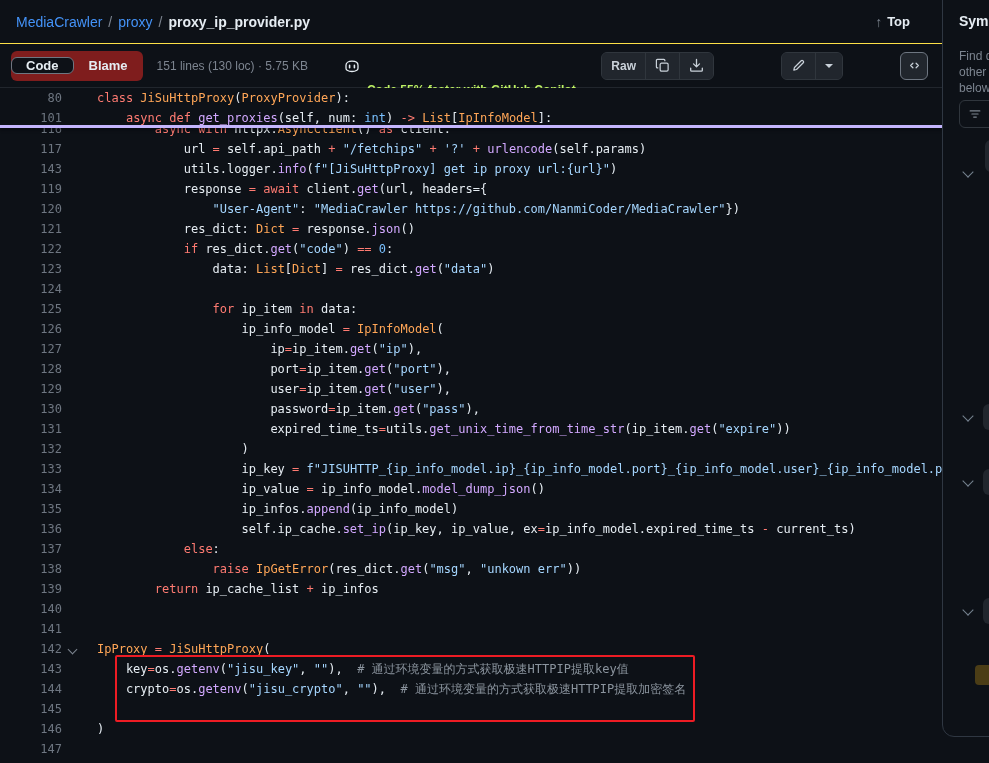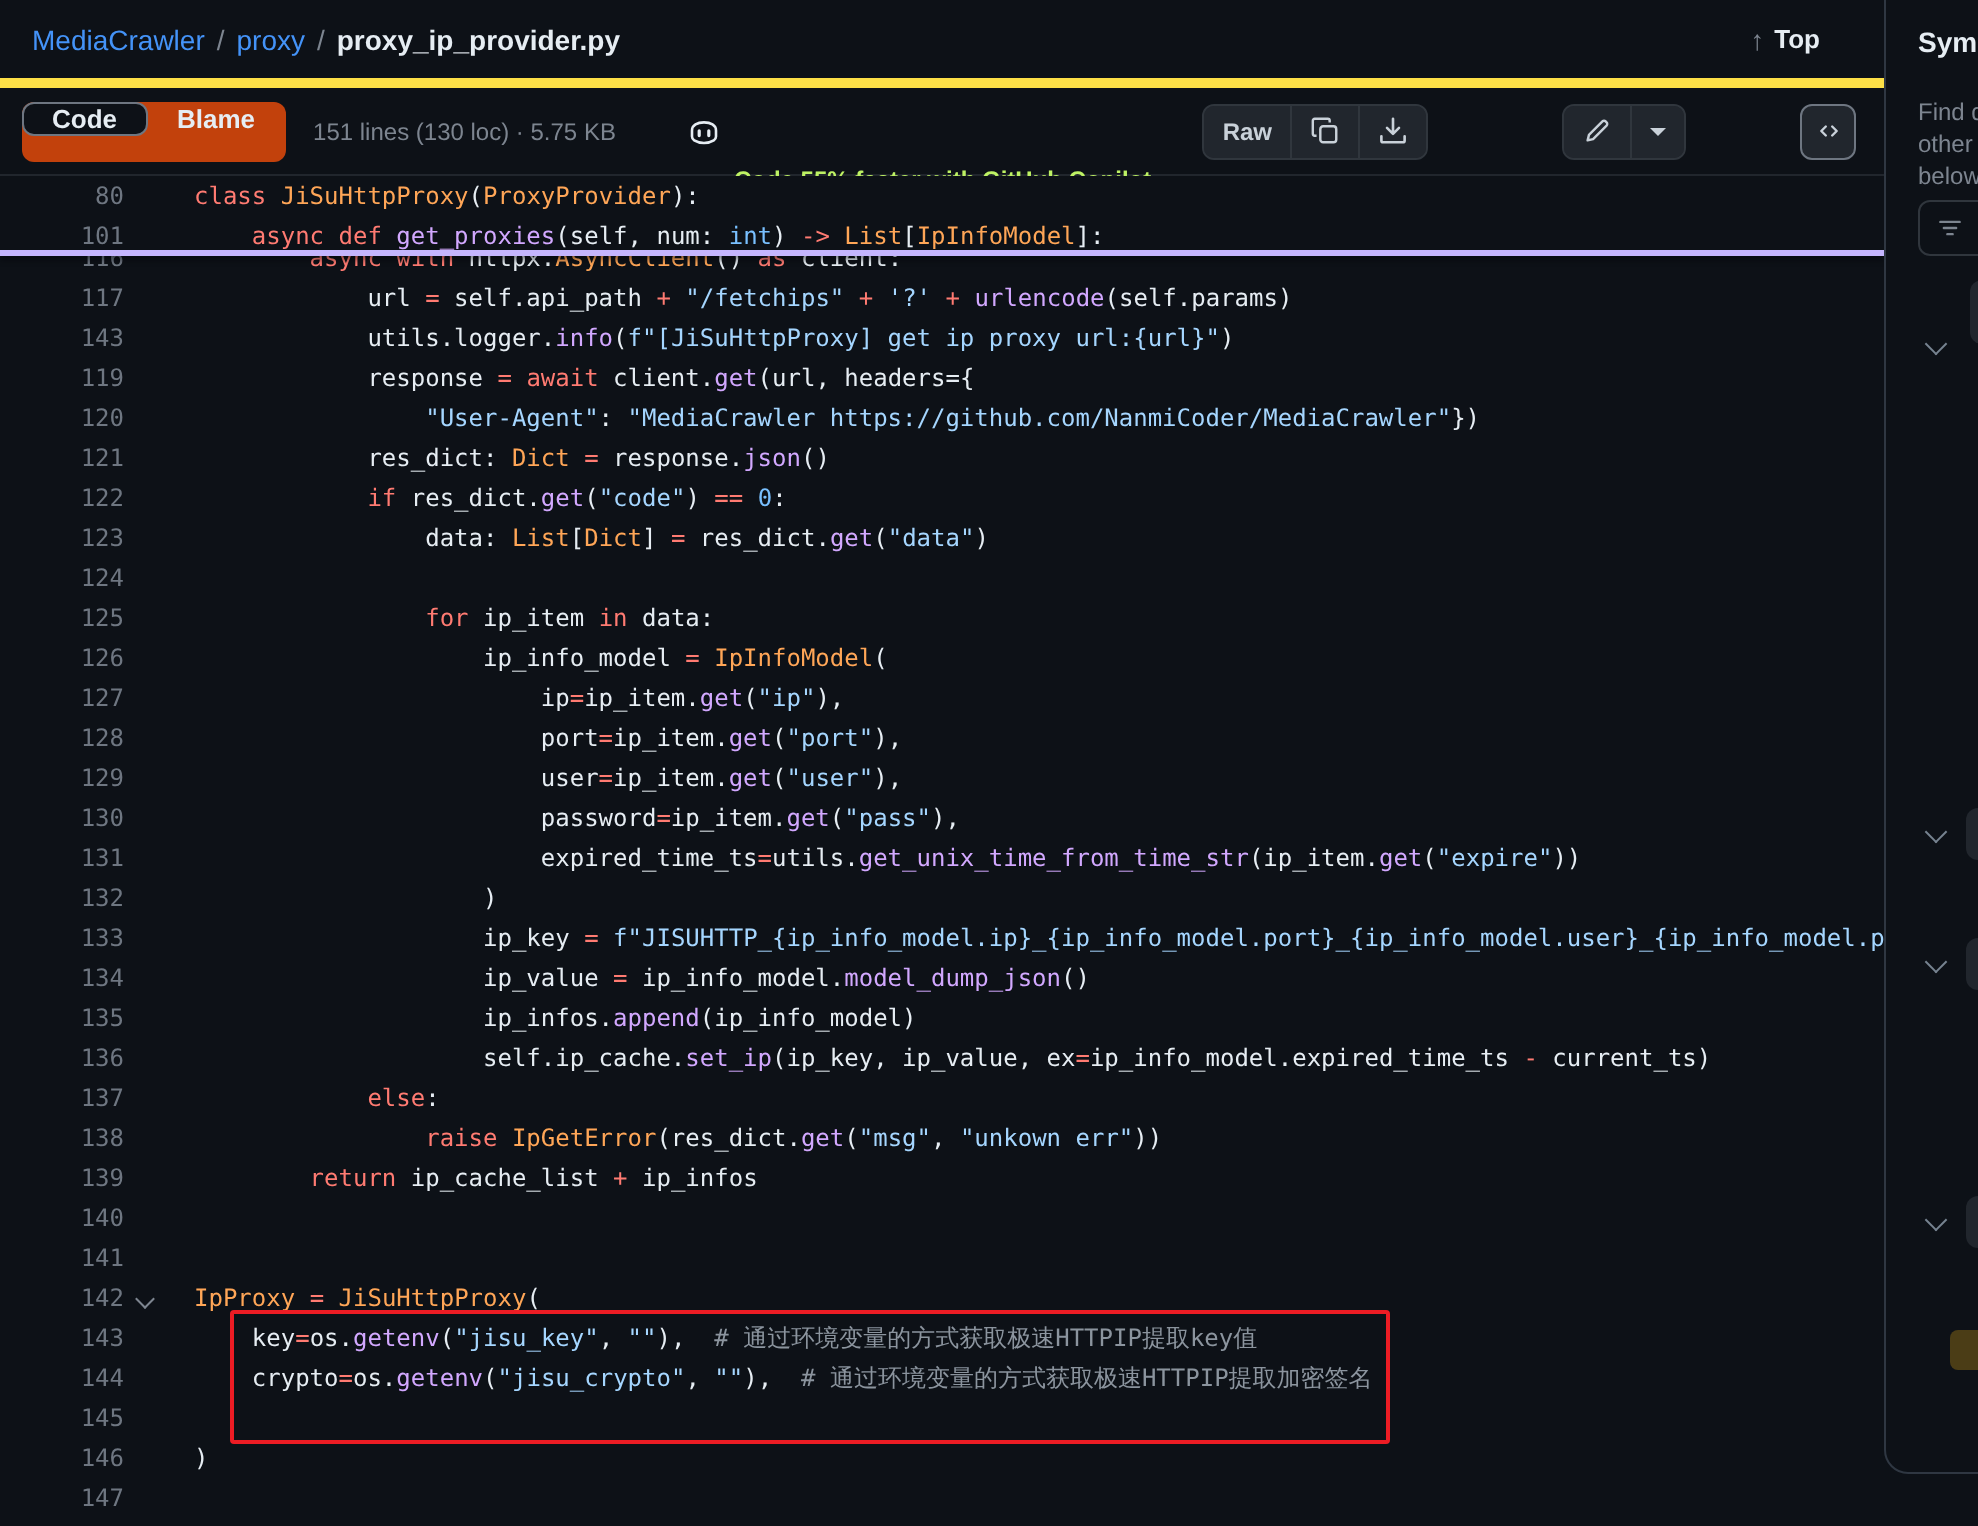--- a/index.html
+++ b/index.html
@@ -8,37 +8,37 @@
     position:relative; width:989px; height:763px; overflow:hidden;
     background:#0d1117; font-family:"Liberation Sans","DejaVu Sans",sans-serif;
     color:#e6edf3;
   }
   
   .main { position:absolute; left:0; top:0; width:942px; height:763px; }
 
   .topbar {
     position:absolute; left:0; top:0; width:100%; height:44px;
     display:flex; align-items:center; padding:0 32px 0 16px;
-    border-bottom:5px solid #fde047; background:#0d1117;text-align:center;
+    border-bottom:1px solid #fde047; background:#0d1117;text-align:center;
   }
   .crumbs { display:flex; align-items:center; gap:6px; font-size:14px; }
   .crumb-link { color:#4493f8; text-decoration:none; cursor:pointer; }
   .crumb-sep { color:#7d8590; }
   .crumb-file { color:#e6edf3; font-weight:700; }
   .top-link { margin-left:auto; display:flex; align-items:center; gap:5px; cursor:pointer; }
   .top-arrow { color:#7d8590; font-size:14px; }
   .top-label { font-size:13px; font-weight:600; color:#e6edf3; }
 
   .toolbar {
     position:absolute; left:0; top:44px; width:100%; height:44px;
     display:flex; align-items:center; padding:0 14px 0 11px;
     border-bottom:1px solid #21262d; background:#0d1117;
   }
   .seg {
-    display:flex; height:30px; background:#c2410c; border-radius:6px; align-items:flex-start;
+    display:flex; height:30px; background:#7f1d1d; border-radius:6px; align-items:center;
   }
   .seg-btn {
     min-width:60px; padding:0 14px; display:flex; align-items:center; justify-content:center;
     font-size:13px; font-weight:600; color:#e6edf3; border-radius:6px; cursor:pointer;
     border:1px solid transparent; background:transparent;
   }
   .seg-btn.active { background:#0d1117; border-color:#6e7681; }
   .file-meta { margin-left:14px; font-size:12px; color:#7d8590; white-space:nowrap; }
   .copilot { display:flex; align-items:center; gap:7px; margin-left:36px; white-space:nowrap; }
   .copilot svg { flex:none; }

